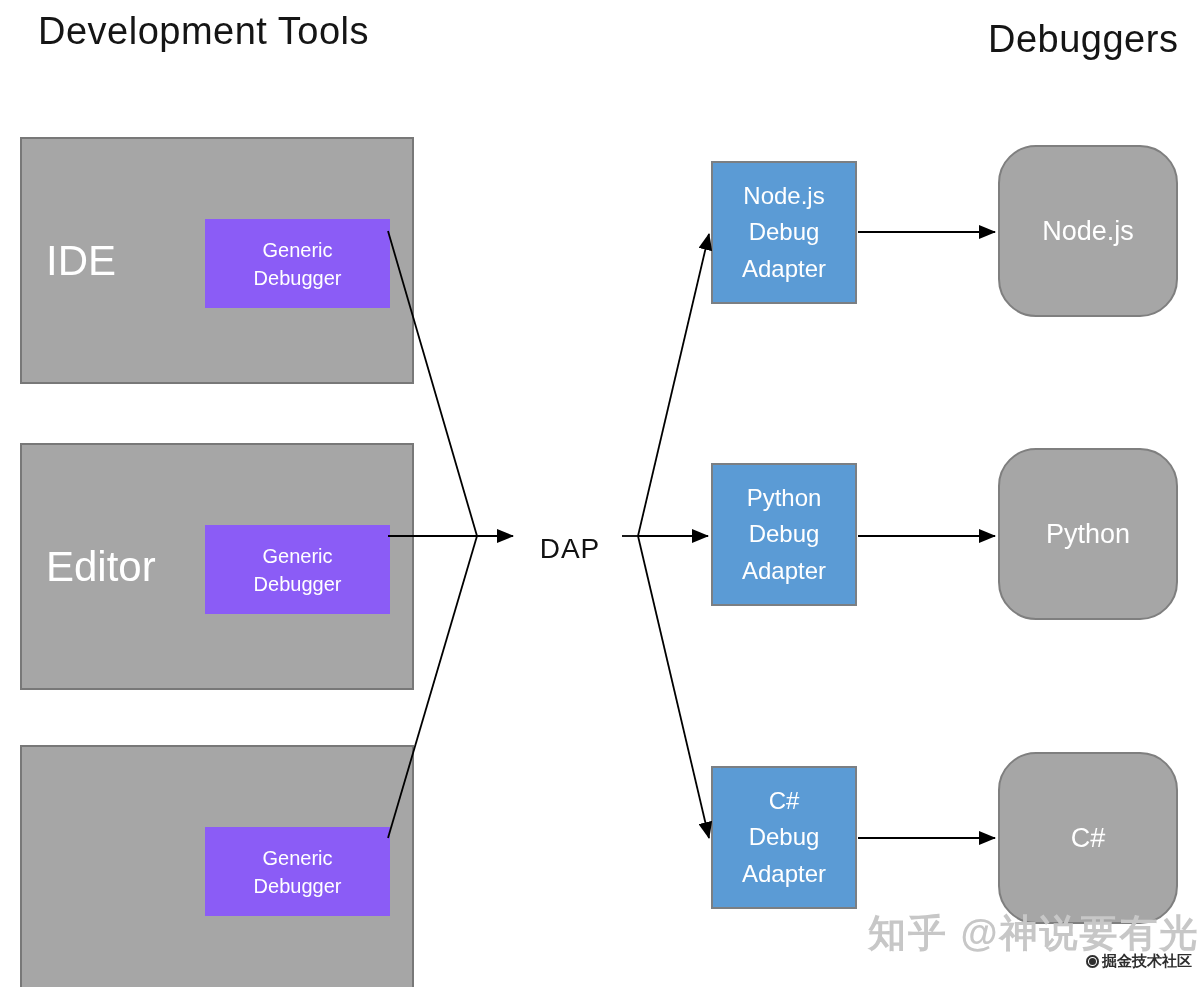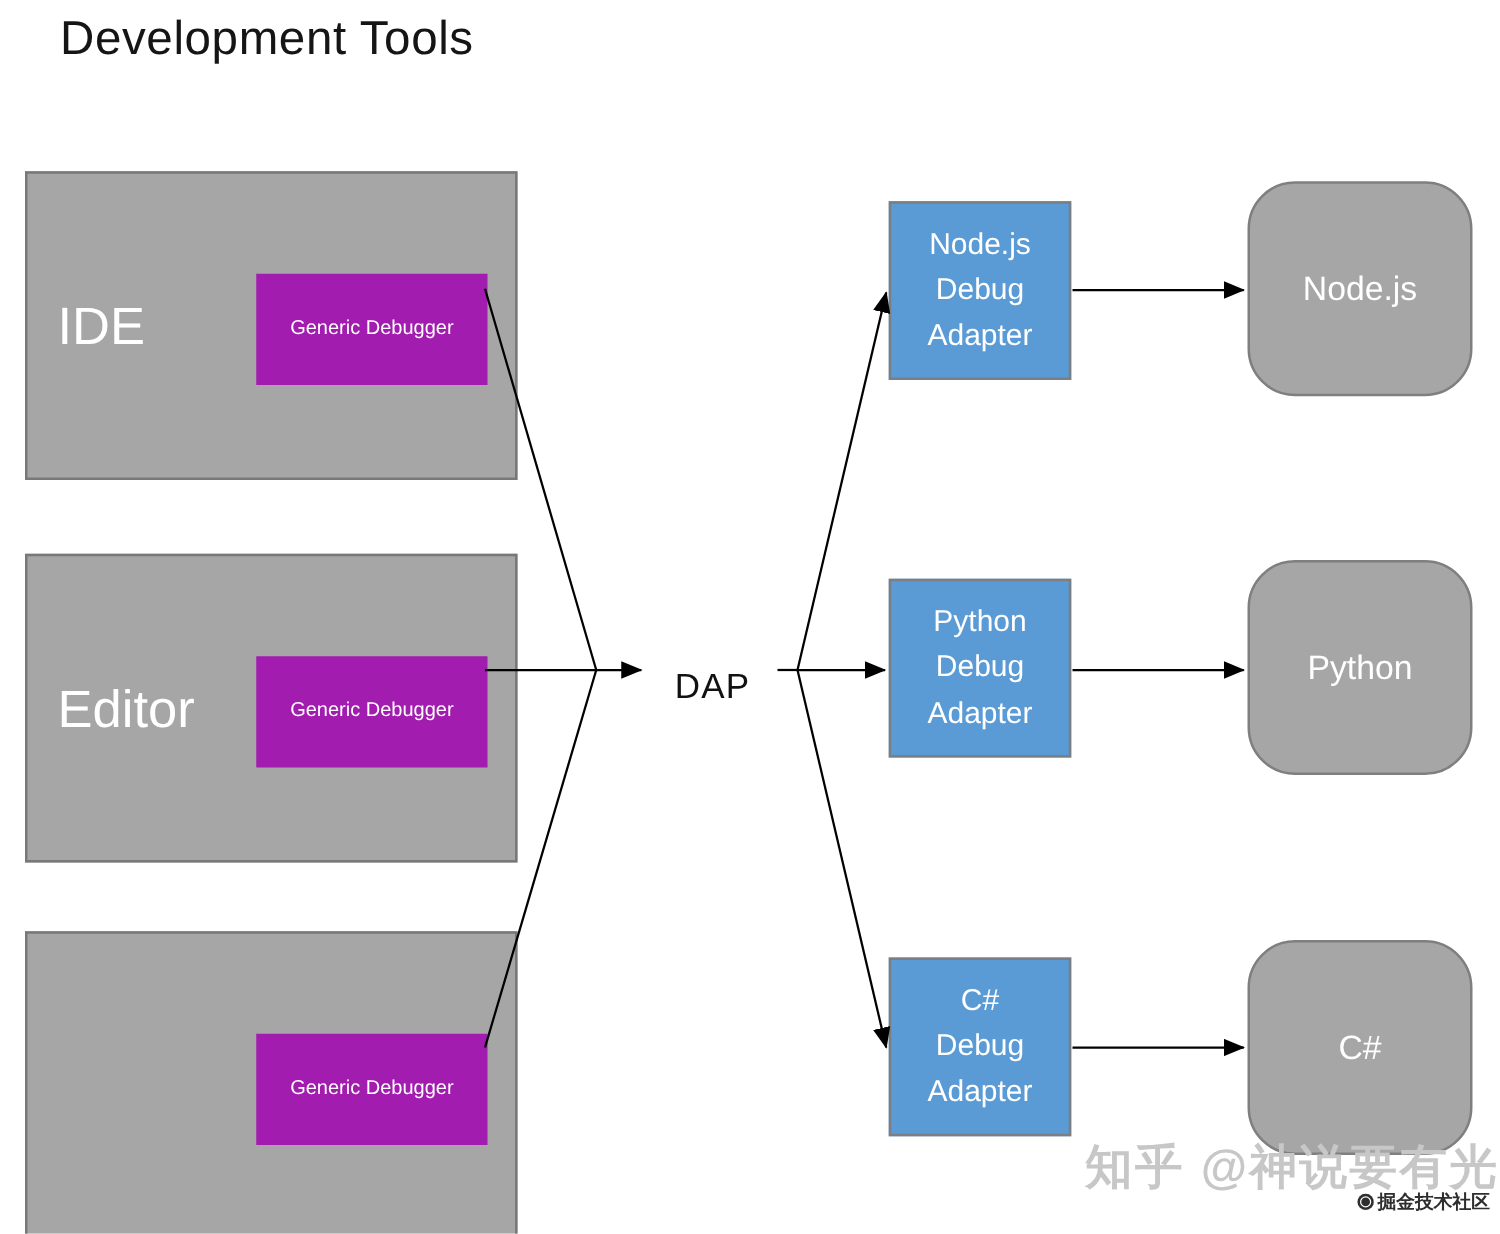--- a/index.html
+++ b/index.html
@@ -13,21 +13,21 @@
     background: #ffffff;
     overflow: hidden;
   }
 
   .col-header {
     position: absolute;
     font-size: 38px;
     color: #151515;
     letter-spacing: 0.5px;
   }
-  .header-left  { left: 48px;  top: 10px; }
+  .header-left  { left: 38px;  top: 10px; }
   .header-right { left: 988px; top: 18px; }
 
   
   .tool-box {
     position: absolute;
     left: 20px;
     width: 394px;
     background: #a6a6a6;
     border: 2px solid #787878;
     margin-top: 32px;
@@ -46,27 +46,27 @@
     font-size: 42px;
     line-height: 1.32;
   }
 
   .generic-box {
     position: absolute;
     left: 183px;
     top: 80px;
     width: 185px;
     height: 89px;
-    background: #a21caf;
+    background: #8b5cf6;
     display: flex;
     align-items: center;
     justify-content: center;
     text-align: center;
     color: #ffffff;
-    font-size: 16px;
+    font-size: 20px;
     line-height: 1.4;
     padding: 4px 14px;
   }
 
   
   .dap-label {
     position: absolute;
     left: 520px;
     top: 510px;
     width: 100px;
@@ -164,20 +164,21 @@
     box-shadow: inset 0 0 0 2px #2e2e2e, inset 0 0 0 3px #ffffff;
     display: inline-block;
   }
 </style>
 </head>
 <body>
 
 <div class="canvas">
 
   <div class="col-header header-left">Development Tools</div>
+  <div class="col-header header-right">Debuggers</div>
 
   <div class="tool-box tool-ide">
     <div class="tool-label">IDE</div>
     <div class="generic-box">Generic Debugger</div>
   </div>
 
   <div class="tool-box tool-editor">
     <div class="tool-label">Editor</div>
     <div class="generic-box">Generic Debugger</div>
   </div>

